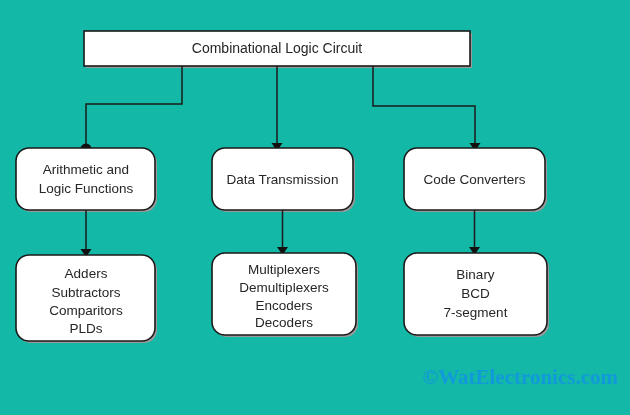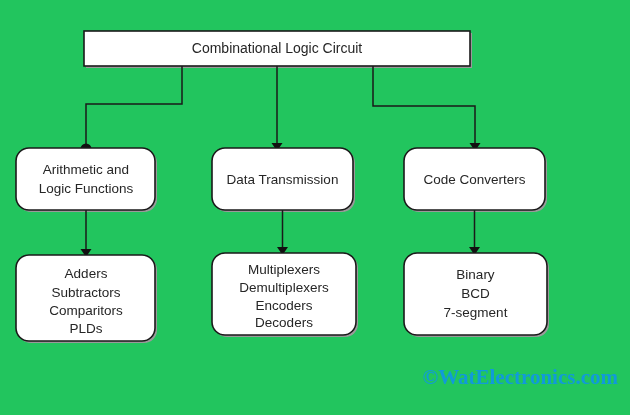--- a/index.html
+++ b/index.html
@@ -10,21 +10,21 @@
   body {
     width: 630px;
     height: 415px;
     overflow: hidden;
     font-family: "Liberation Sans", sans-serif;
   }
   #diagram-root {
     position: relative;
     width: 630px;
     height: 415px;
-    background: #22c55e;
+    background: #14b8a6;
   }
   svg#flowchart {
     display: block;
     width: 630px;
     height: 415px;
   }
   .node-rect {
     fill: #ffffff;
     stroke: #1a1a1a;
     stroke-width: 1.6;

